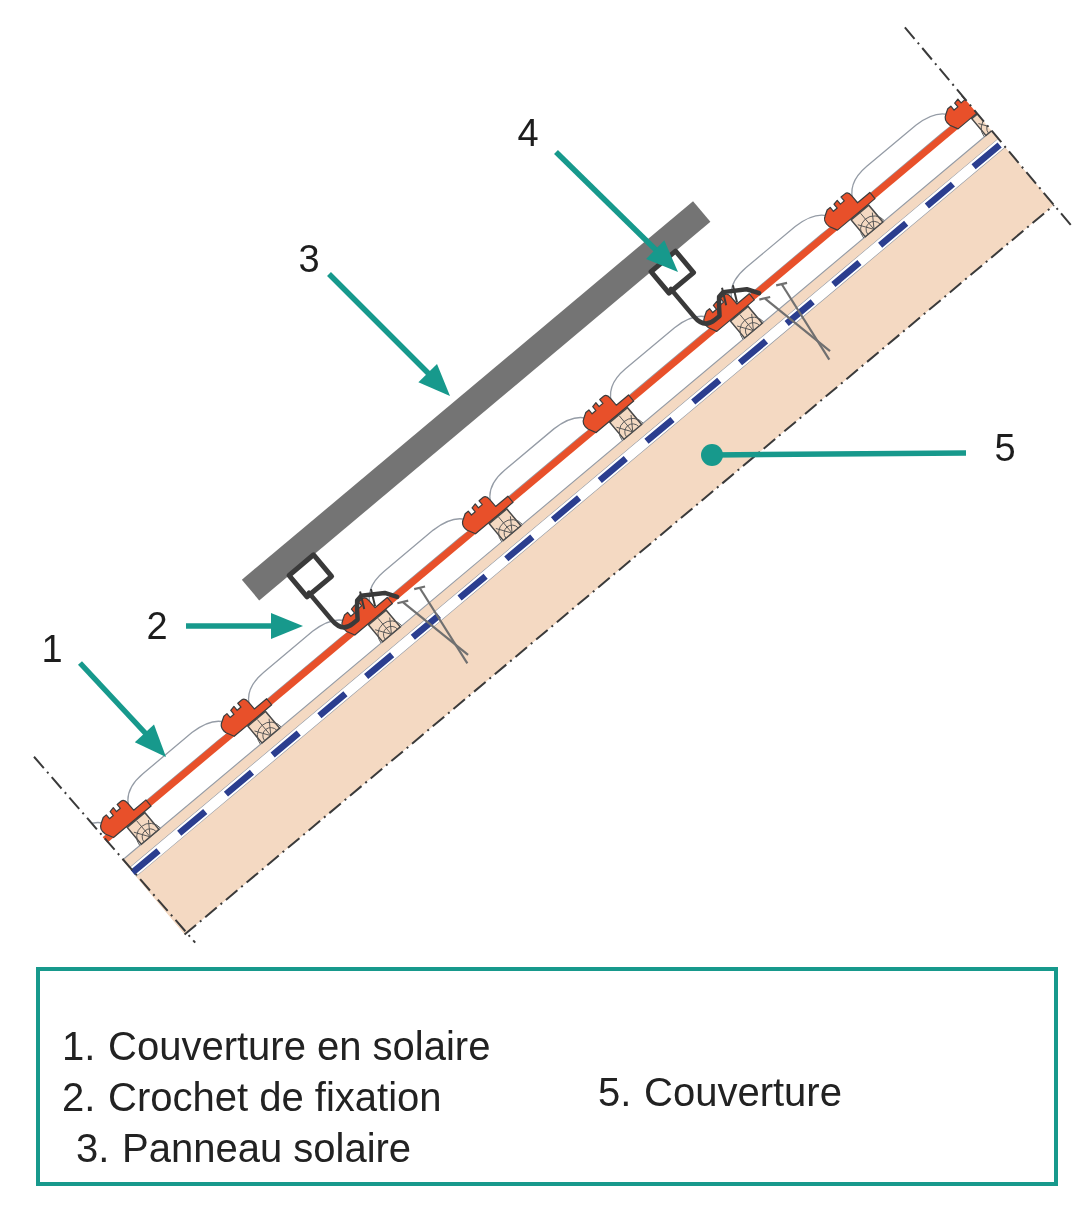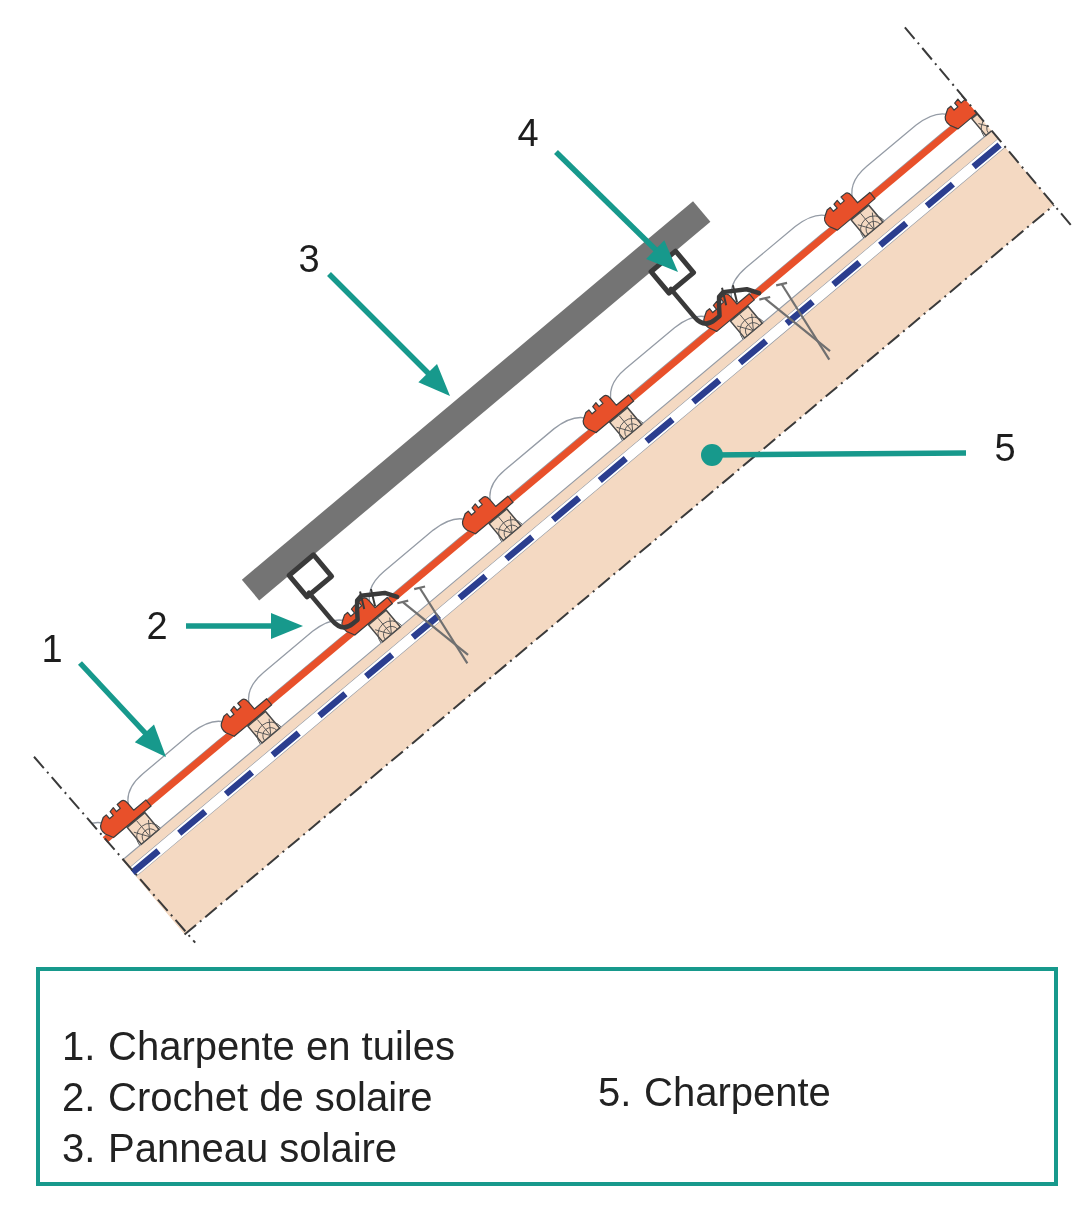--- a/index.html
+++ b/index.html
@@ -107,24 +107,24 @@
       <text class="callout-num" x="309" y="272">3</text>
       <text class="callout-num" x="528" y="146">4</text>
       <text class="callout-num" x="1005" y="461">5</text>
     </g>
   </g>
 </svg>
 </div>
 
 <div class="legend-box">
   <div class="lrow" style="left:22px;top:55px">
-    <span class="lnum">1.</span><span class="ltxt">Charpente en tuiles</span>
+    <span class="lnum">1.</span><span class="ltxt">Couverture en solaire</span>
   </div>
   <div class="lrow" style="left:22px;top:106px">
-    <span class="lnum">2.</span><span class="ltxt">Crochet de solaire</span>
+    <span class="lnum">2.</span><span class="ltxt">Crochet de fixation</span>
   </div>
-  <div class="lrow" style="left:22px;top:157px">
+  <div class="lrow" style="left:36px;top:157px">
     <span class="lnum">3.</span><span class="ltxt">Panneau solaire</span>
   </div>
   <div class="lrow" style="left:558px;top:101px">
-    <span class="lnum">5.</span><span class="ltxt">Charpente</span>
+    <span class="lnum">5.</span><span class="ltxt">Couverture</span>
   </div>
 </div>
 
 </body></html>

